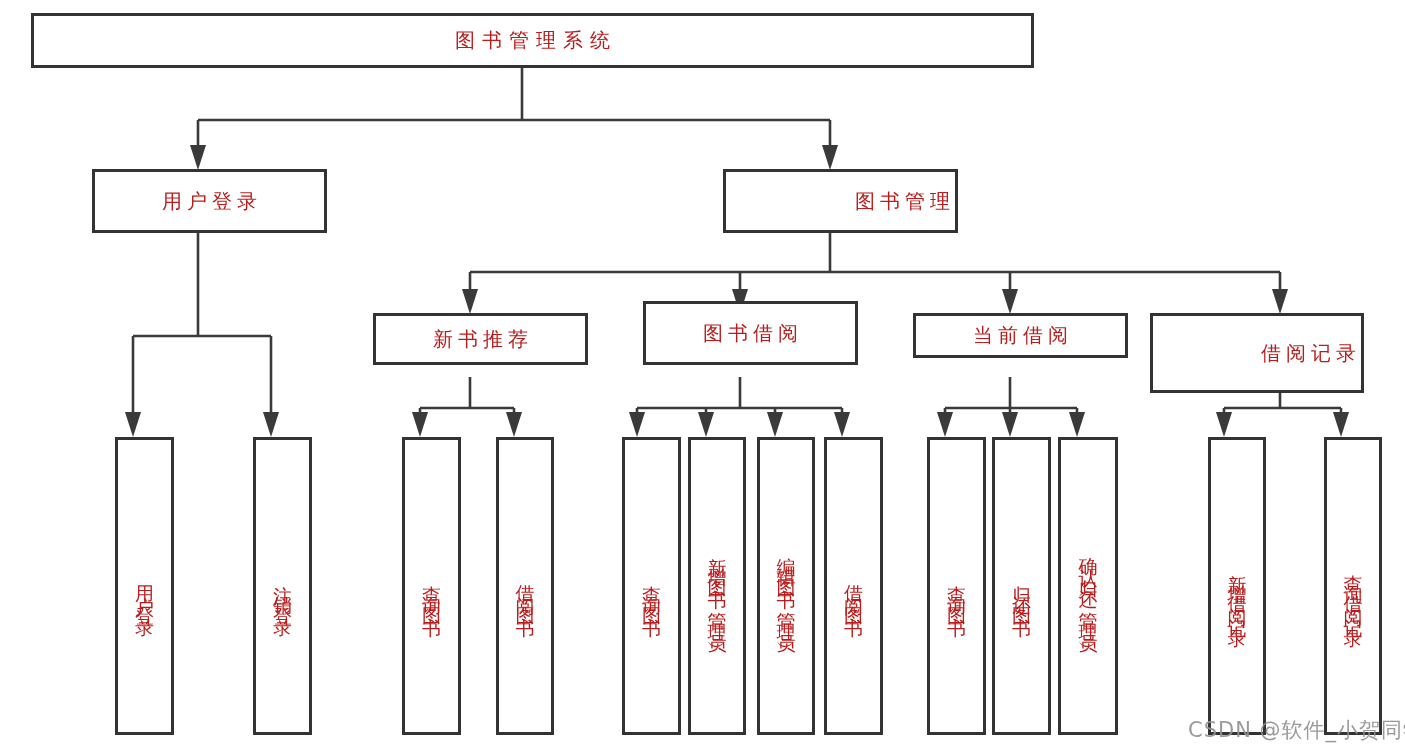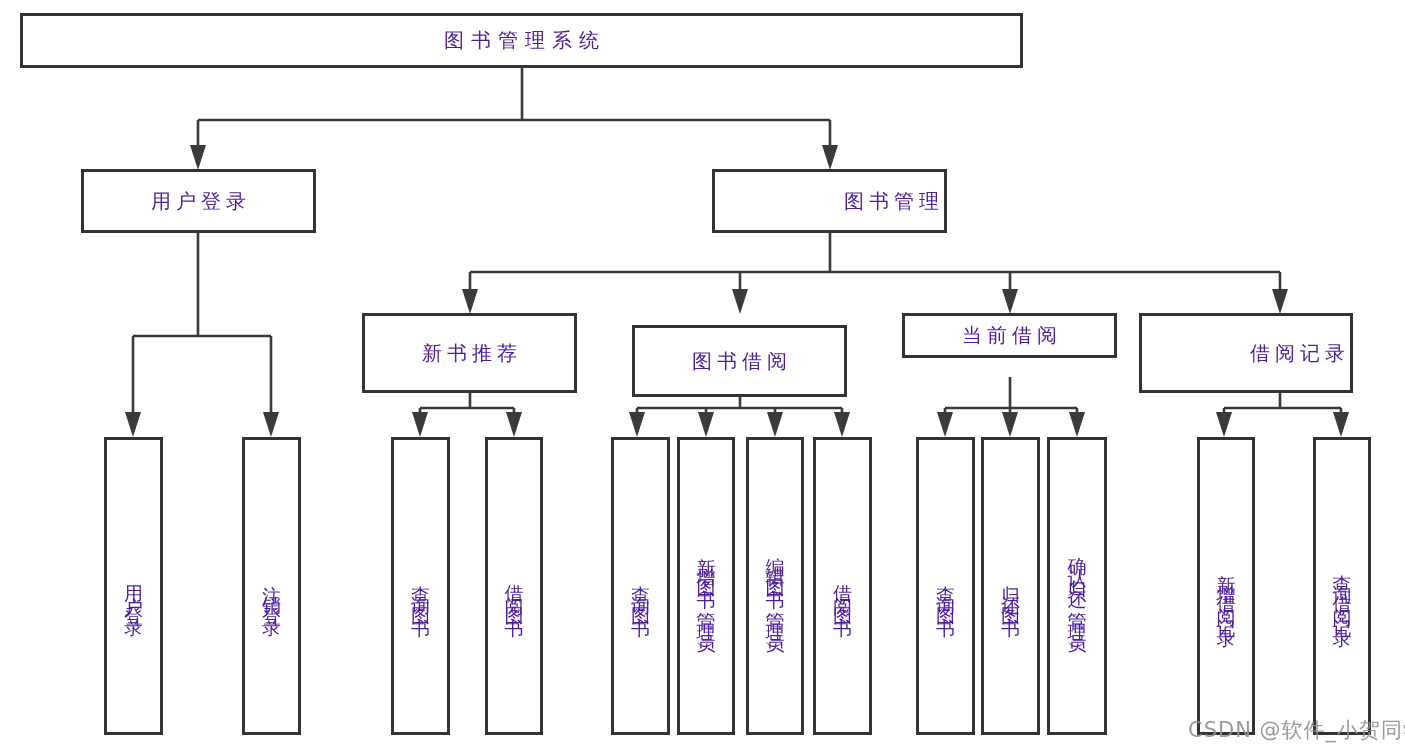--- a/index.html
+++ b/index.html
@@ -3,21 +3,21 @@
 <meta charset="utf-8">
 <style>
   html,body{margin:0;padding:0;background:#ffffff;}
   body{font-family:"DejaVu Sans","Liberation Sans",sans-serif;}
   #stage{
     position:relative;width:1405px;height:747px;background:#ffffff;overflow:hidden;
   }
   #connectors{position:absolute;left:0;top:0;width:1405px;height:747px;z-index:1;}
   .node{
     position:absolute;box-sizing:border-box;background:#ffffff;border:3px solid #333333;
-    display:flex;align-items:center;justify-content:center;color:#4c1d95;z-index:2;
+    display:flex;align-items:center;justify-content:center;color:#b91c1c;z-index:2;margin-left:11px;
   }
   .h-node{font-size:20px;letter-spacing:5px;text-indent:5px;white-space:nowrap;}
   .root-node{font-size:20px;letter-spacing:7px;text-indent:7px;}
   .v-node span{
     writing-mode:vertical-rl;text-orientation:mixed;
     font-size:19px;letter-spacing:11px;line-height:1.05;margin-bottom:-11px;white-space:nowrap;
   }
   .watermark{
     position:absolute;left:1188px;top:716px;z-index:3;
     font-size:21px;color:rgba(145,145,145,0.92);letter-spacing:1px;white-space:nowrap;
@@ -87,24 +87,24 @@
     <span>图书管理系统</span>
   </div>
 
   <div class="node h-node" style="left:81px;top:169px;width:235px;height:64px;">
     <span>用户登录</span>
   </div>
   <div class="node h-node" style="left:712px;top:169px;width:235px;height:64px;justify-content:flex-end;">
     <span>图书管理</span>
   </div>
 
-  <div class="node h-node" style="left:362px;top:313px;width:215px;height:80px;">
+  <div class="node h-node" style="left:362px;top:313px;width:215px;height:52px;">
     <span>新书推荐</span>
   </div>
-  <div class="node h-node" style="left:632px;top:325px;width:215px;height:72px;">
+  <div class="node h-node" style="left:632px;top:301px;width:215px;height:64px;">
     <span>图书借阅</span>
   </div>
   <div class="node h-node" style="left:902px;top:313px;width:215px;height:45px;">
     <span>当前借阅</span>
   </div>
   <div class="node h-node" style="left:1139px;top:313px;width:214px;height:80px;justify-content:flex-end;">
     <span>借阅记录</span>
   </div>
 
   <div class="node v-node" style="left:104px;top:437px;width:59px;height:298px;">

